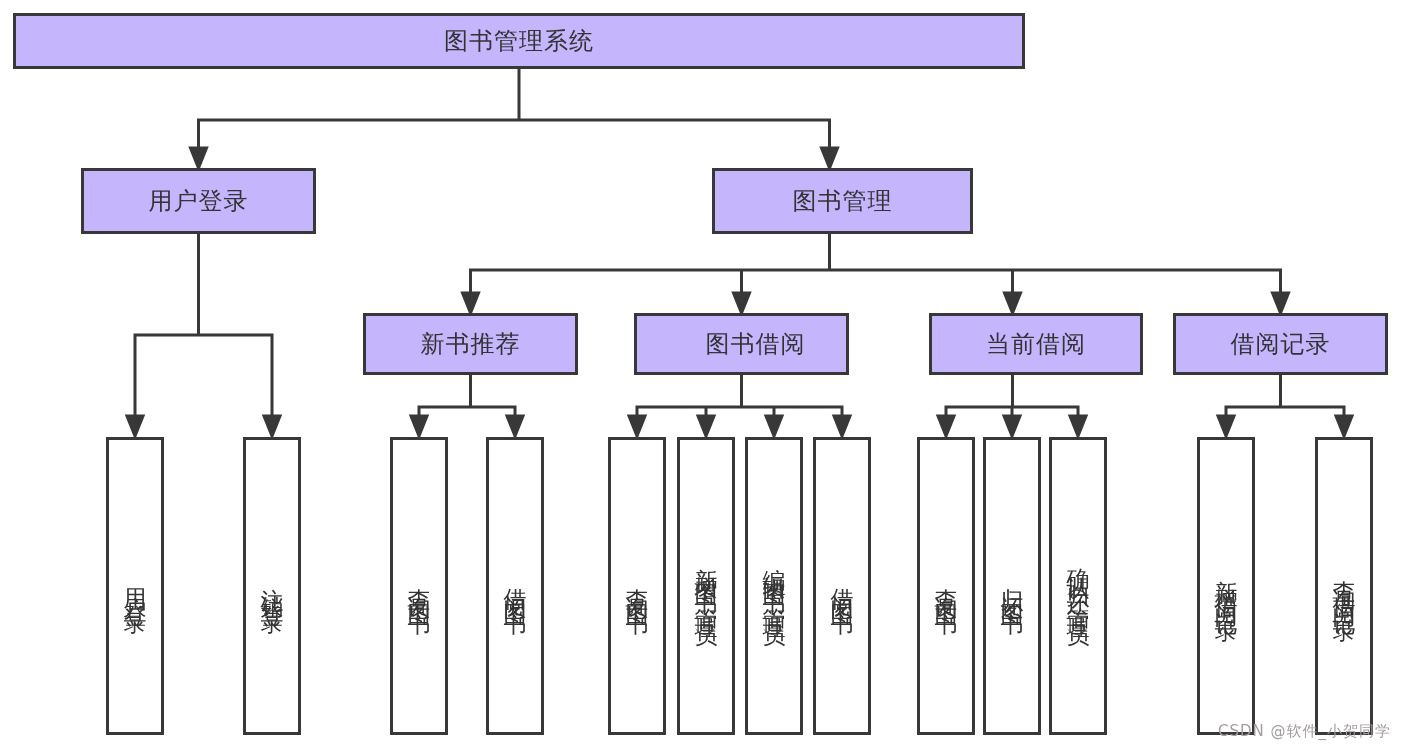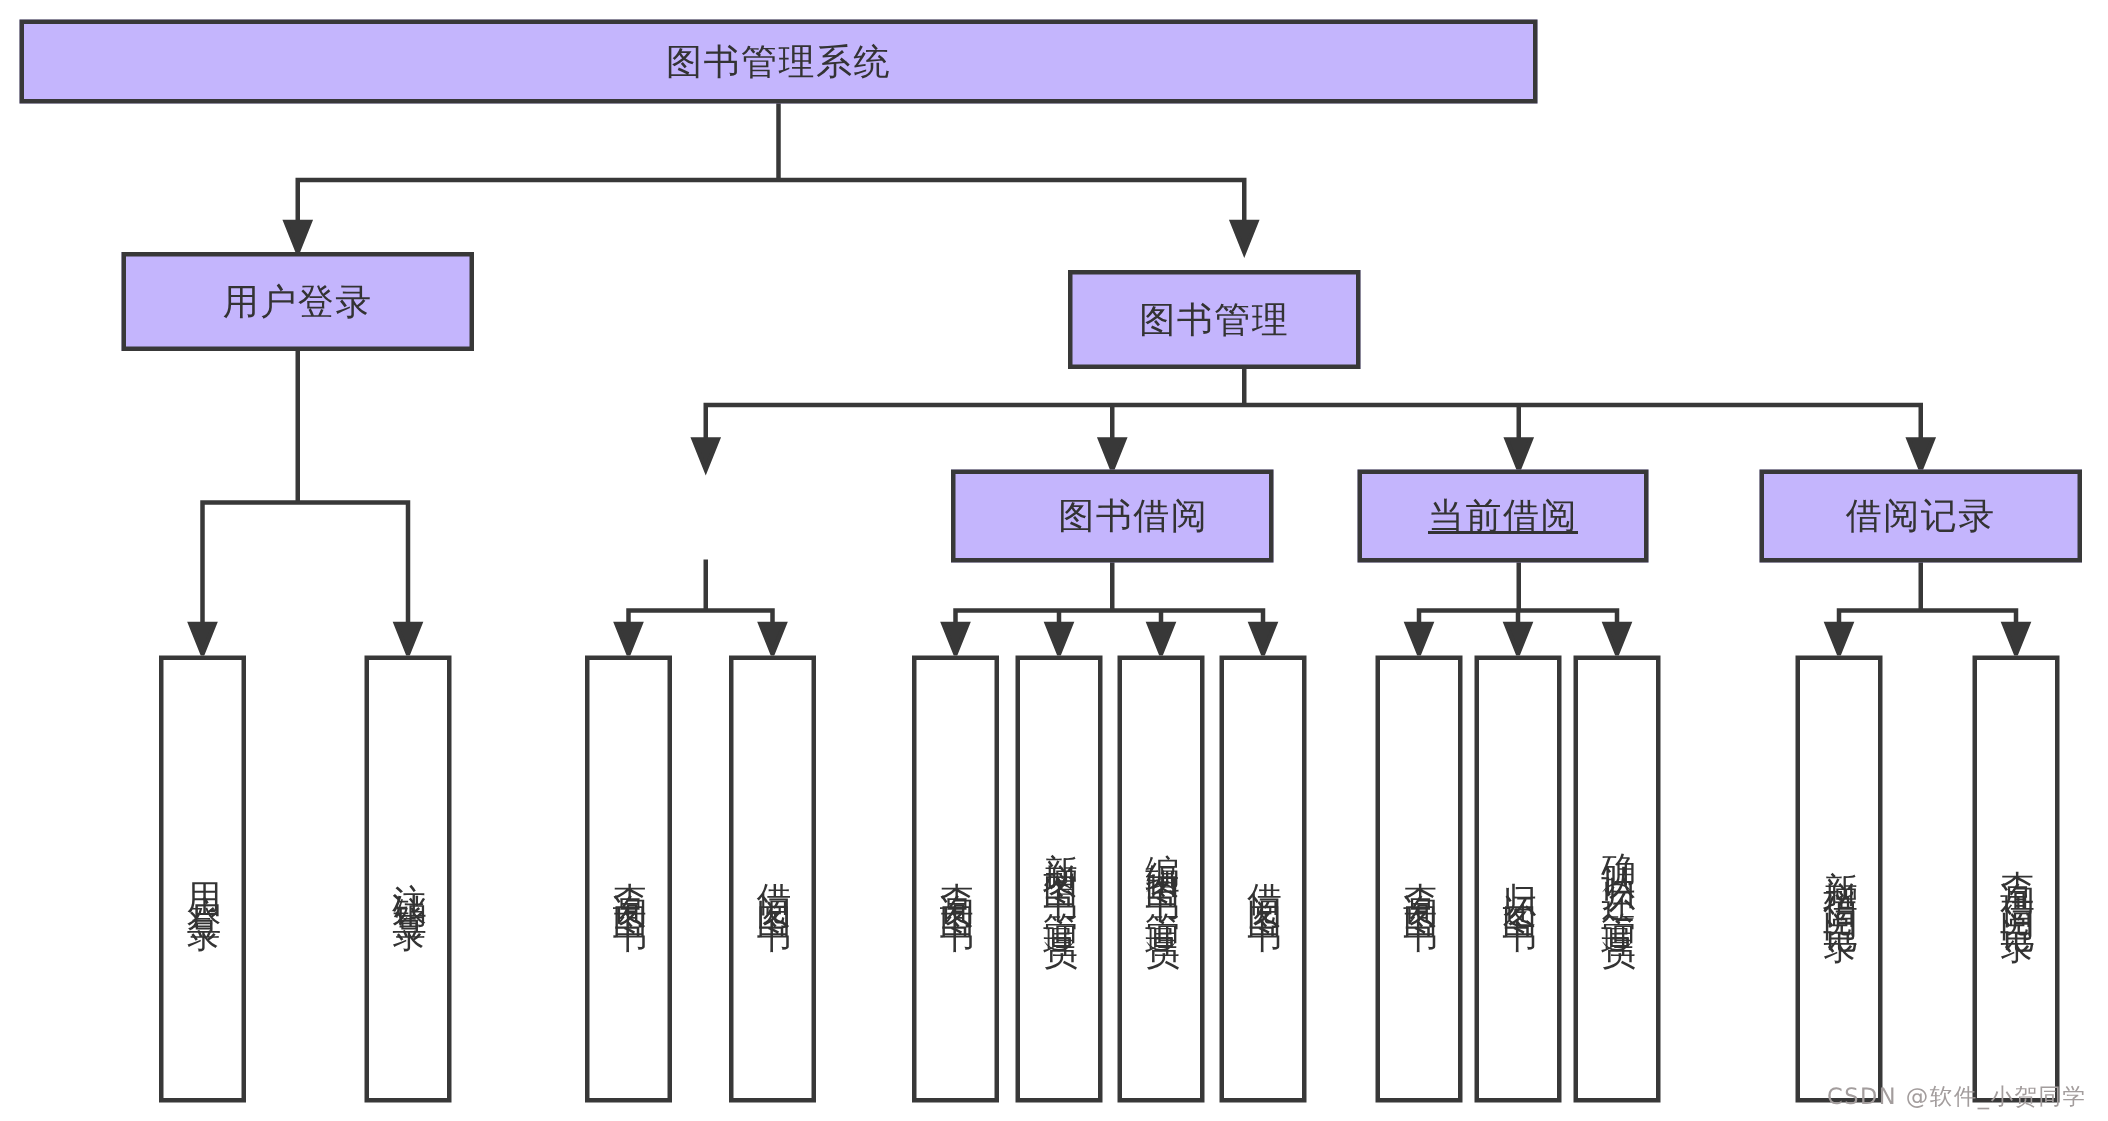--- a/index.html
+++ b/index.html
@@ -121,24 +121,25 @@
         <path fill="none" d="M1280.5 373 V407 M1226 407 H1344 M1226 405.5 V418 M1344 405.5 V418"></path>
         <polygon points="1218,416 1234,416 1226,436"></polygon>
         <polygon points="1336,416 1352,416 1344,436"></polygon>
       </g>
     </g>
   </svg>
 
   <div class="box" style="left:13px; top:13px; width:1012px; height:56px;">图书管理系统</div>
 
   <div class="box" style="left:81px; top:168px; width:235px; height:66px;">用户登录</div>
-  <div class="box" style="left:712px; top:180px; width:195px; height:66px;">图书管理</div>
+  <div class="box" style="left:712px; top:168px; width:261px; height:66px;">图书管理</div>
 
+  <div class="box" style="left:363px; top:313px; width:215px; height:62px;">新书推荐</div>
   <div class="box" style="left:634px; top:313px; width:215px; height:62px;padding-left:28px;">图书借阅</div>
-  <div class="box" style="left:905px; top:313px; width:194px; height:62px;text-decoration:underline;">当前借阅</div>
+  <div class="box" style="left:929px; top:313px; width:214px; height:62px;">当前借阅</div>
   <div class="box" style="left:1173px; top:313px; width:215px; height:62px;">借阅记录</div>
 
   <div class="vbox" style="left:106px;">用户登录</div>
   <div class="vbox" style="left:243px;">注销登录</div>
 
   <div class="vbox" style="left:390px;">查询图书</div>
   <div class="vbox" style="left:486px;">借阅图书</div>
 
   <div class="vbox" style="left:608px;">查询图书</div>
   <div class="vbox" style="left:677px;">新增图书（管理员）</div>

